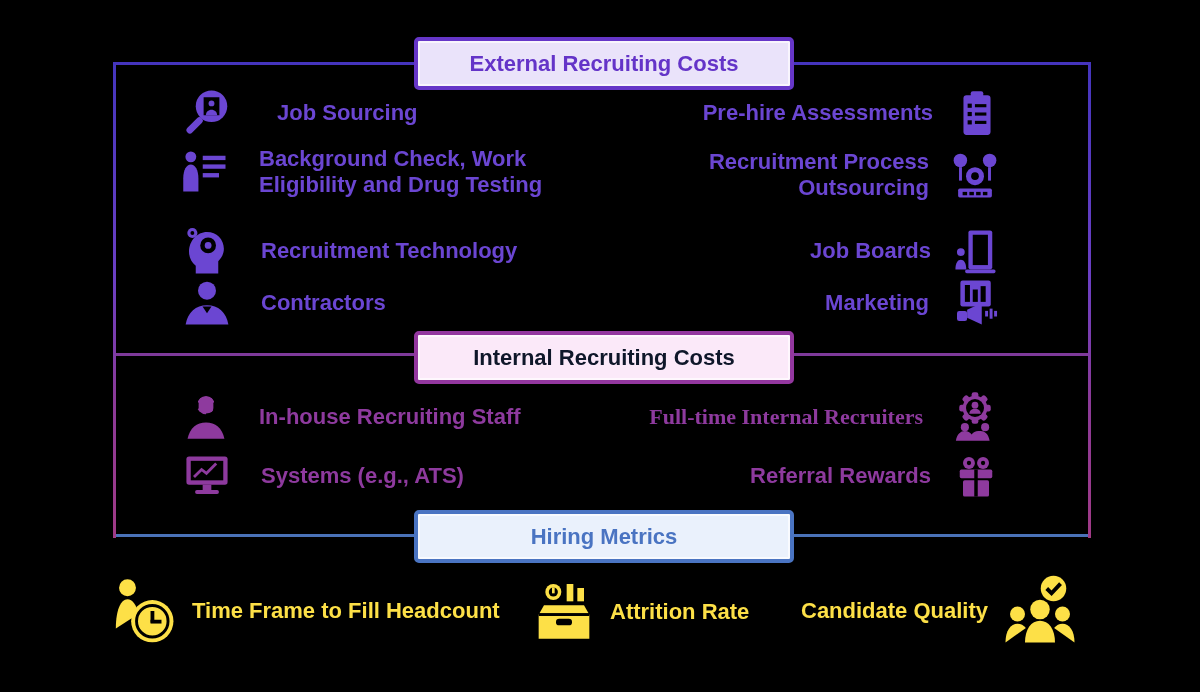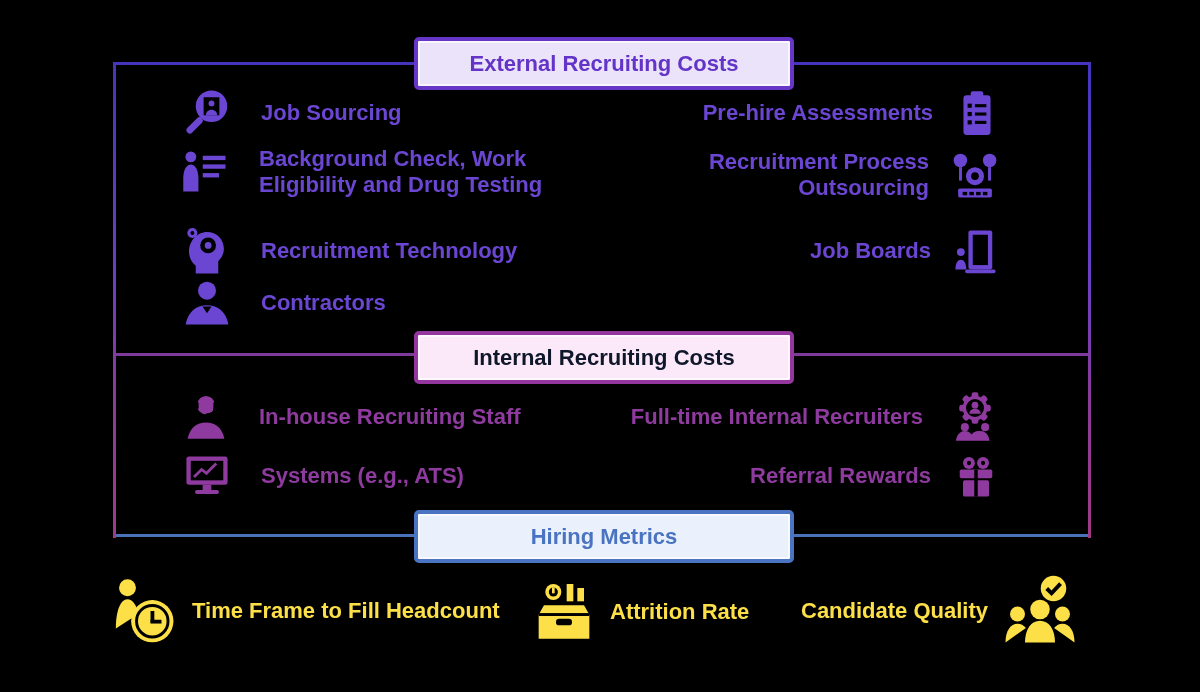--- a/index.html
+++ b/index.html
@@ -40,21 +40,21 @@
   <div class="hdr" style="top:37px;background:#eae3fa;border:4px solid #6636c8;color:#6434c8;">
     <span>External Recruiting Costs</span>
   </div>
   <div class="hdr" style="top:331px;background:#fbe9f9;border:4px solid #93379f;color:#0f172a;">
     <span>Internal Recruiting Costs</span>
   </div>
   <div class="hdr" style="top:510px;background:#eaf1fc;border:4px solid #4a74c2;color:#4a74c2;">
     <span>Hiring Metrics</span>
   </div>
 
-  <div class="row r-left ext" style="top:86px;">
+  <div class="row r-left ext" style="top:86px;gap:16px;">
     <span class="icon" style="width:54px;height:54px;">
       <svg viewBox="0 0 48 48" fill="currentColor">
         <rect x="4" y="32" width="18" height="6" rx="3" transform="rotate(-45 13 35)"></rect>
         <circle cx="28" cy="18" r="14"></circle>
         <rect x="21" y="10" width="14" height="16" fill="#000"></rect>
         <circle cx="28" cy="15.5" r="2.6"></circle>
         <path d="M23 26c0-3 2.2-5 5-5s5 2 5 5z"></path>
       </svg>
     </span>
     <span class="txt gap-l">Job Sourcing</span>
@@ -139,20 +139,36 @@
       <svg viewBox="0 0 48 48" fill="currentColor">
         <rect x="17" y="5" width="22" height="36" rx="2"></rect>
         <rect x="21" y="9" width="14" height="28" fill="#000"></rect>
         <rect x="14" y="41" width="28" height="3.5" rx="1.5"></rect>
         <circle cx="10" cy="25" r="3.6"></circle>
         <path d="M5 41c0-6 2.2-9 5-9s5 3 5 9z"></path>
       </svg>
     </span>
   </div>
 
+  <div class="row r-right ext" style="top:276px;">
+    <span class="txt gap-r">Marketing</span>
+    <span class="icon" style="width:54px;height:54px;">
+      <svg viewBox="0 0 48 48" fill="currentColor">
+        <rect x="11" y="4" width="27" height="23" rx="2"></rect>
+        <rect x="15" y="8" width="4.5" height="15" fill="#000"></rect>
+        <rect x="22" y="12" width="4.5" height="11" fill="#000"></rect>
+        <rect x="29" y="9" width="4.5" height="14" fill="#000"></rect>
+        <rect x="8" y="31" width="9" height="9" rx="2"></rect>
+        <path d="M17 30l13-6v19l-13-6z"></path>
+        <rect x="33" y="31" width="2.6" height="5"></rect>
+        <rect x="37" y="29" width="2.6" height="9"></rect>
+        <rect x="41" y="31" width="2.6" height="5"></rect>
+      </svg>
+    </span>
+  </div>
 
   <div class="row r-left int" style="top:390px;">
     <span class="icon" style="width:52px;height:54px;">
       <svg viewBox="0 0 48 48" fill="currentColor">
         <circle cx="24" cy="13" r="8.5"></circle>
         <path d="M15 12a9 9 0 0 1 18 0" stroke="#000" stroke-width="2.6" fill="none"></path>
         <rect x="14" y="10" width="3.2" height="7" rx="1.5" fill="#000"></rect>
         <rect x="30.8" y="10" width="3.2" height="7" rx="1.5" fill="#000"></rect>
         <path d="M32 16c0 4-3.5 6-8 6" stroke="#000" stroke-width="2.4" fill="none"></path>
         <path d="M7 44c2-10 8.5-15 17-15s15 5 17 15z"></path>
@@ -167,21 +183,21 @@
         <rect x="5" y="6" width="38" height="26" rx="2.5"></rect>
         <rect x="9" y="10" width="30" height="18" fill="#000"></rect>
         <path d="M12 25l7-7 4.5 3.5 9-9" stroke="currentColor" stroke-width="2.6" fill="none"></path>
         <rect x="20" y="32" width="8" height="5"></rect>
         <rect x="13" y="37" width="22" height="3.5" rx="1.7"></rect>
       </svg>
     </span>
     <span class="txt gap-l">Systems (e.g., ATS)</span>
   </div>
 
-  <div class="row r-right int" style="top:390px;">
+  <div class="row r-right int" style="top:390px;font-family:Liberation Serif, serif;">
     <span class="icon" style="width:54px;height:54px;">
       <svg viewBox="0 0 48 48" fill="currentColor">
         <g>
           <rect x="21" y="2" width="6" height="28" rx="2"></rect>
           <rect x="21" y="2" width="6" height="28" rx="2" transform="rotate(45 24 16)"></rect>
           <rect x="21" y="2" width="6" height="28" rx="2" transform="rotate(90 24 16)"></rect>
           <rect x="21" y="2" width="6" height="28" rx="2" transform="rotate(135 24 16)"></rect>
           <circle cx="24" cy="16" r="11"></circle>
         </g>
         <circle cx="24" cy="16" r="8" fill="#000"></circle>

